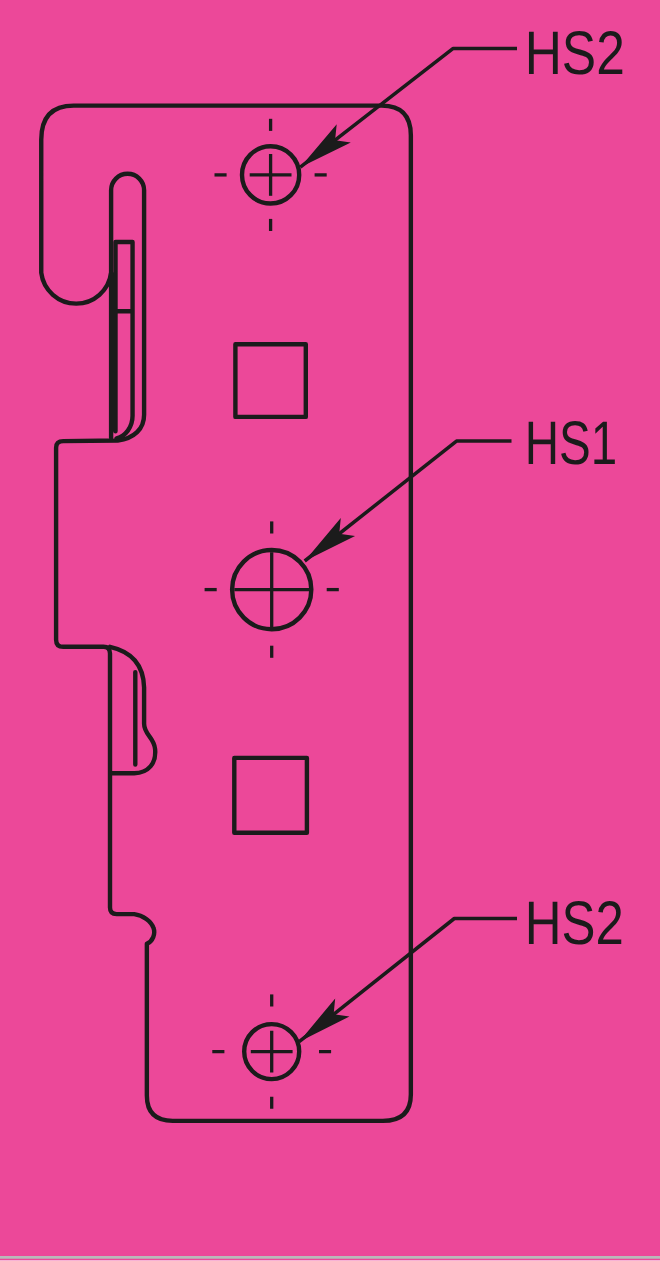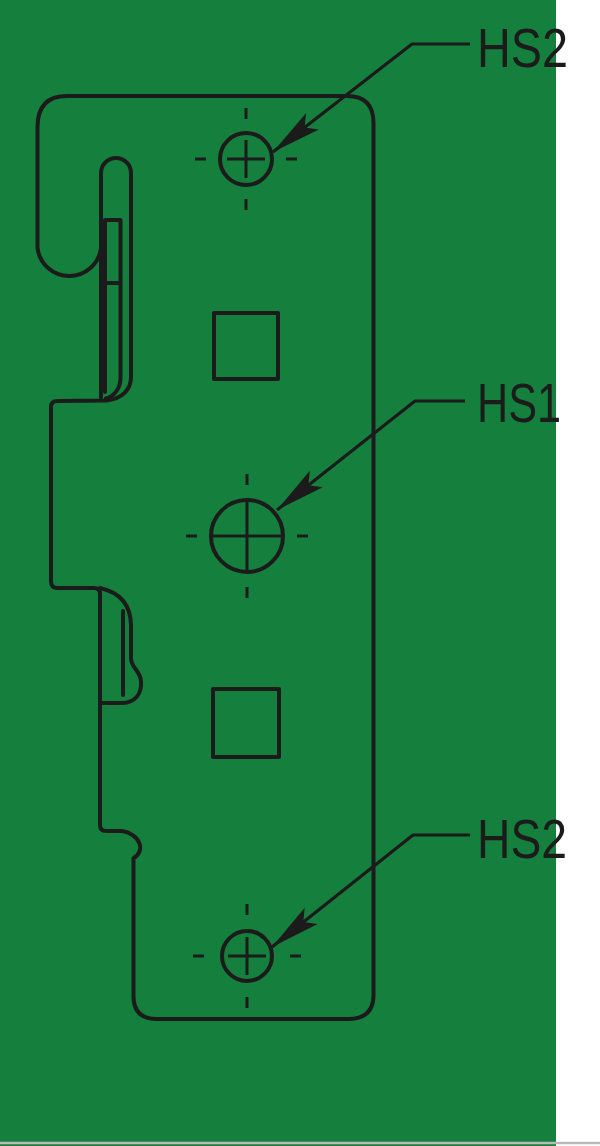--- a/index.html
+++ b/index.html
@@ -5,23 +5,23 @@
   html, body {
     margin: 0;
     padding: 0;
     background: #ffffff;
     width: 600px;
     height: 1146px;
     overflow: hidden;
   }
   .canvas {
     position: relative;
-    width: 556px;
+    width: 600px;
     height: 1146px;
-    background: #15803d;
+    background: #ec4899;
   }
   svg {
     display: block;
   }
   .label-text {
     font-family: "Liberation Sans", "DejaVu Sans", sans-serif;
     font-weight: 400;
   }
 </style>
 </head>

